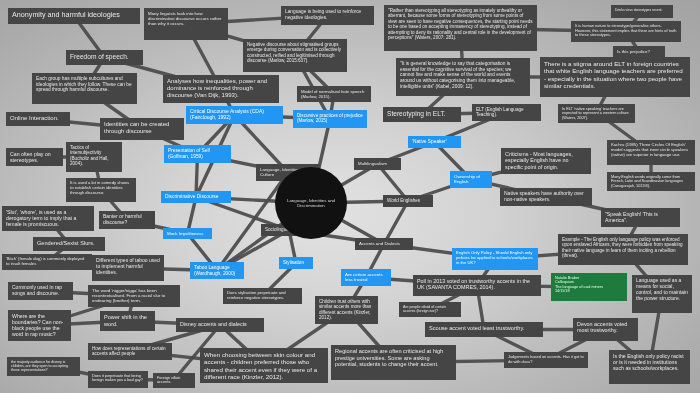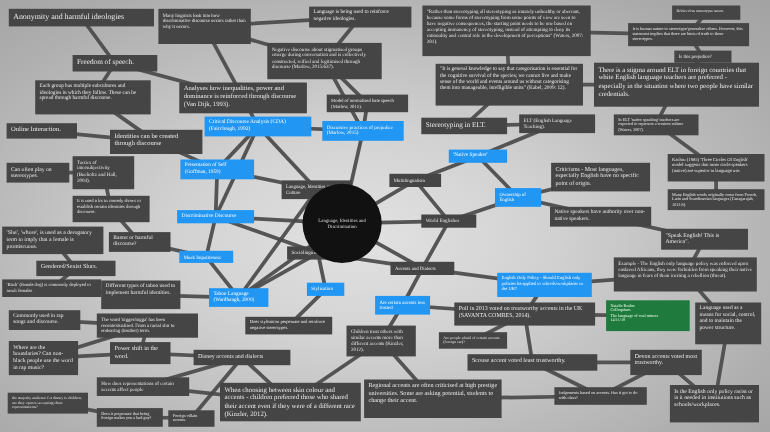--- a/index.html
+++ b/index.html
@@ -1,19 +1,19 @@
 <!DOCTYPE html>
 <html><head>
 <meta charset="utf-8">
 <style>
   html,body{margin:0;padding:0;background:#b9b9b9;}
   #canvas{
     position:relative;width:700px;height:393px;overflow:hidden;
     background:radial-gradient(ellipse 520px 300px at 47% 55%, #e2e2e2 0%, #d2d2d2 32%, #bdbdbd 60%, #ababab 85%, #a3a3a3 100%);
-    font-family:Liberation Serif, serif;
+    font-family:Liberation Sans, sans-serif;
     -webkit-font-smoothing:antialiased;
   }
   #links{position:absolute;inset:0;width:700px;height:393px;}
   .node{
     position:absolute;box-sizing:border-box;
     color:#e9e9e9;background:#3f3f3f;
     padding:3px 4px;line-height:1.18;
     overflow:hidden;white-space:pre-wrap;word-break:break-word;
   }
   .node.blue{background:#2196f3;color:#fff;}

